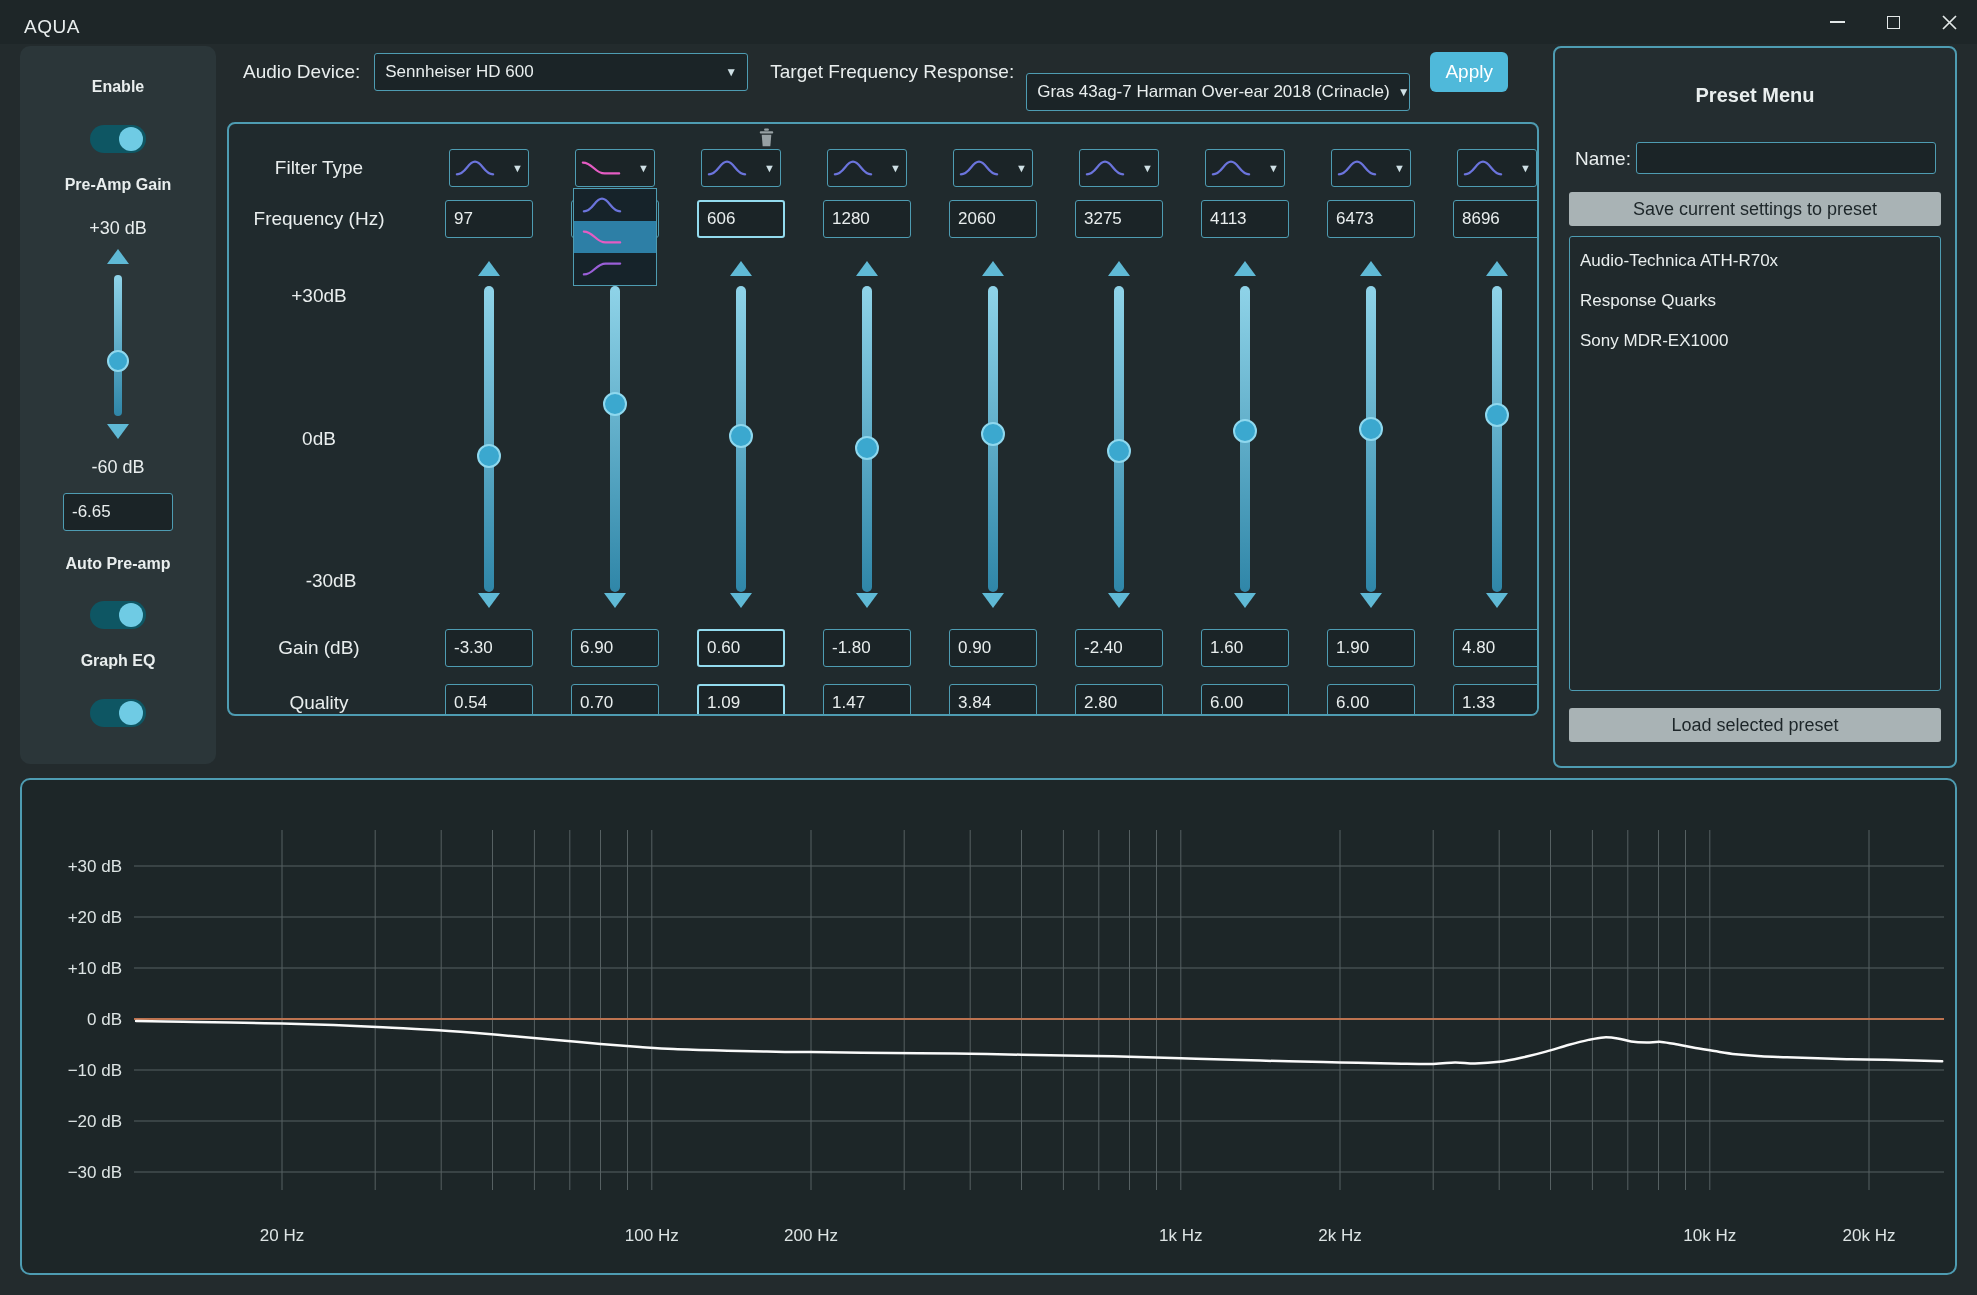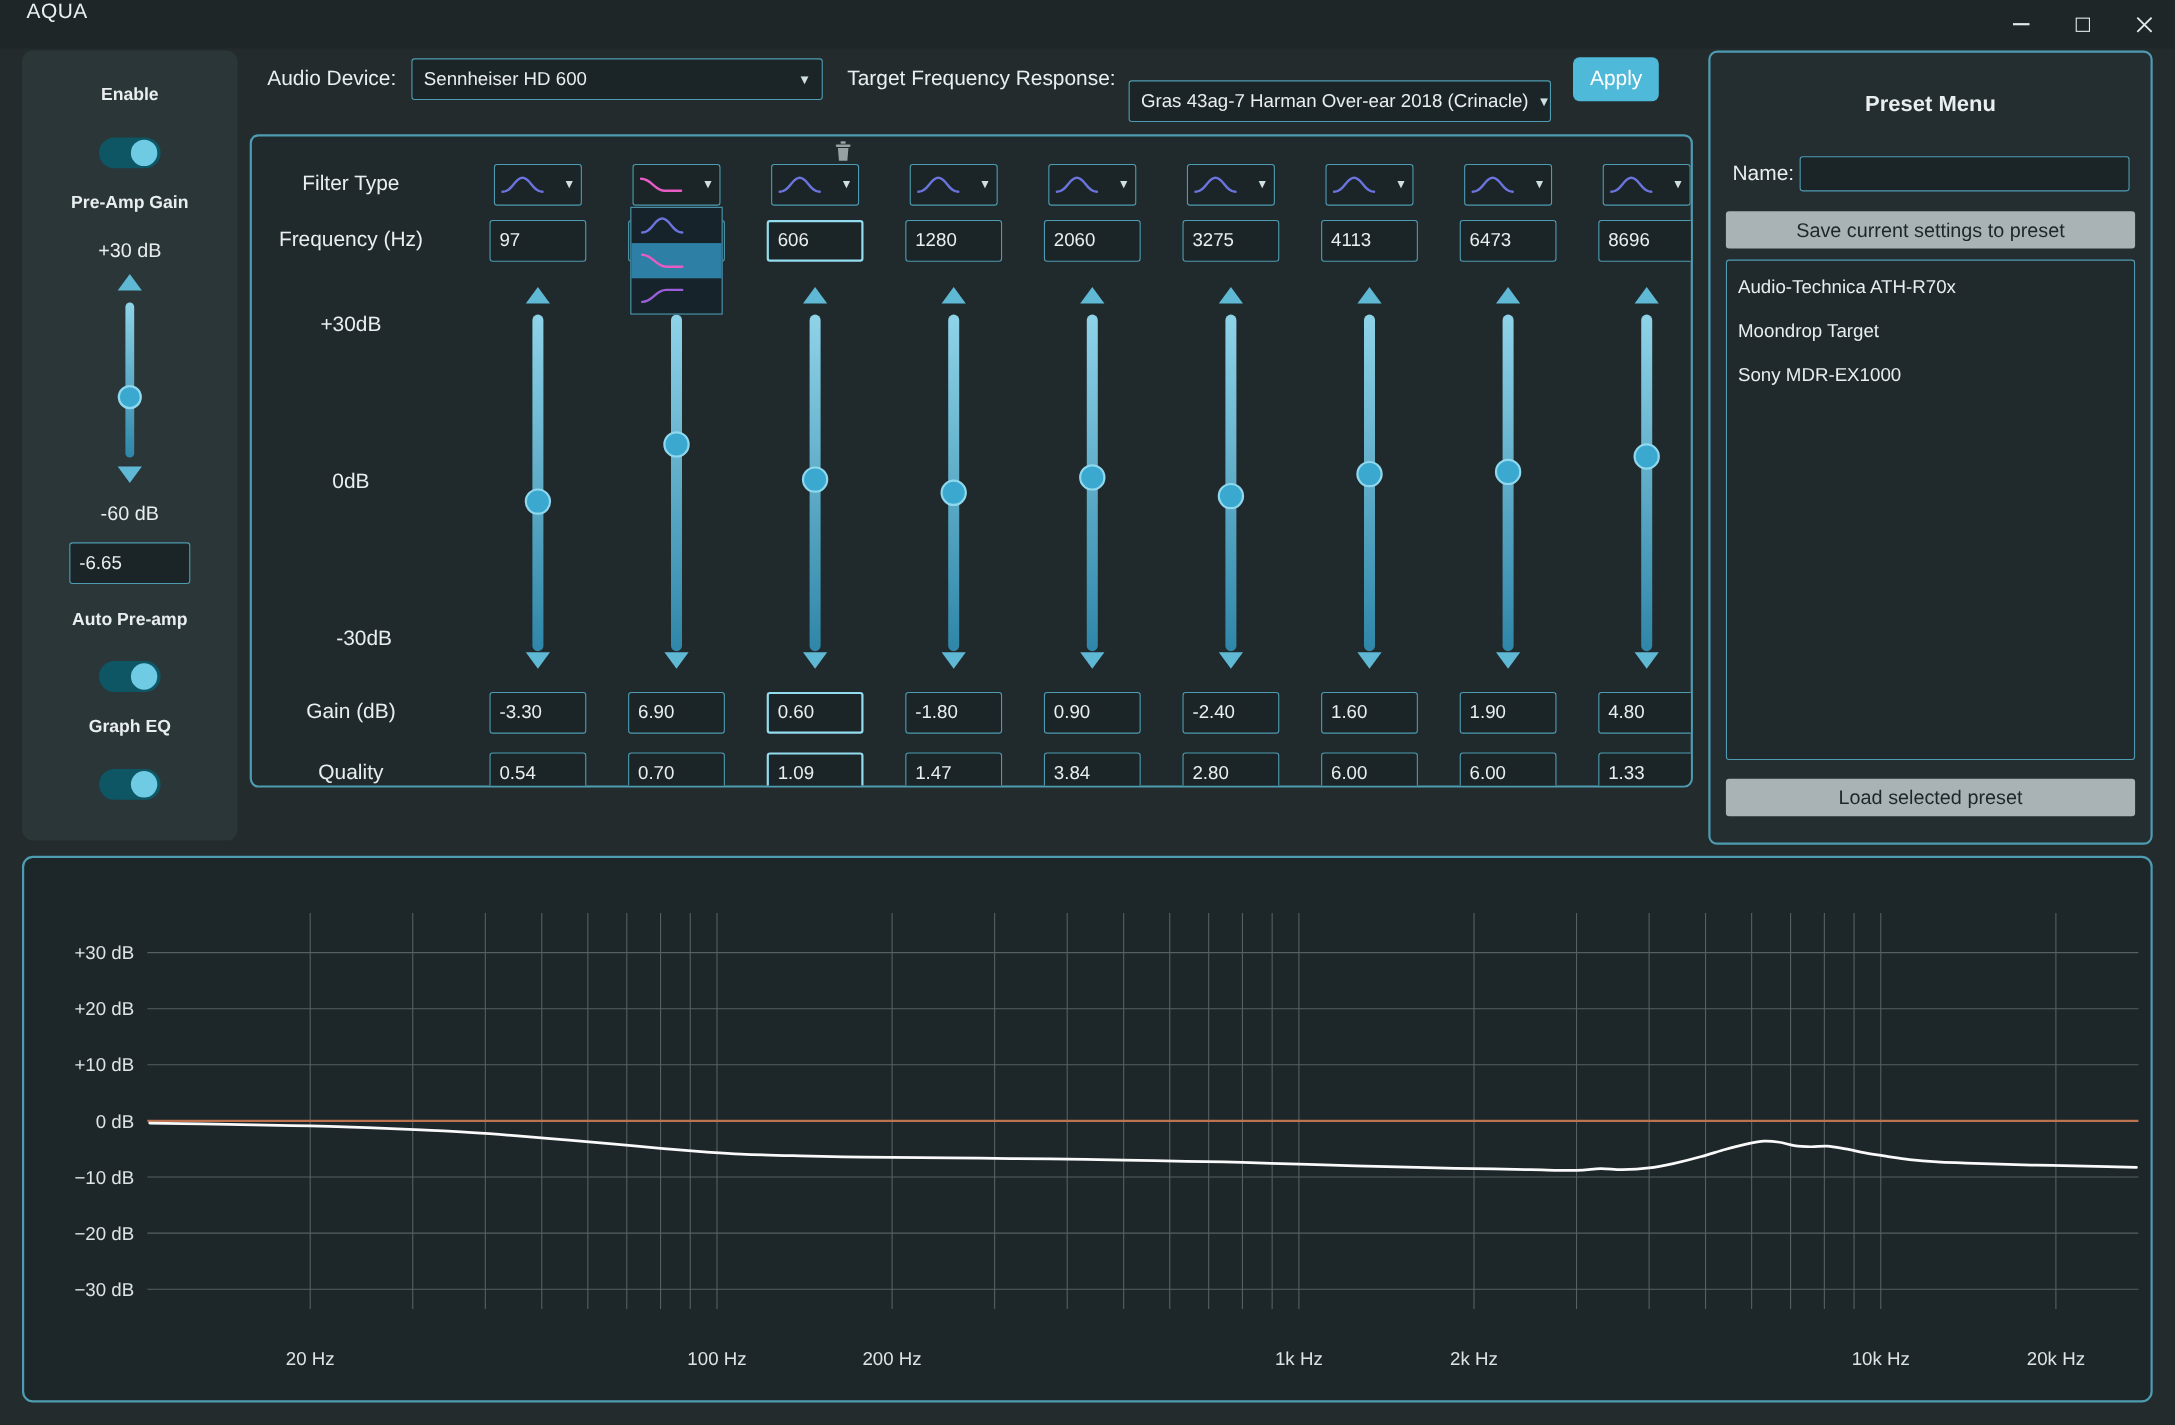--- a/index.html
+++ b/index.html
@@ -7,21 +7,21 @@
   body {
     background:#232b2d;
     font-family:"Liberation Sans", sans-serif;
     color:#e9eeee;
     overflow:hidden;
     position:relative;
   }
 
   
   .titlebar { position:absolute; left:0; top:0; width:1977px; height:44px; background:#1e2628; }
-  .app-title { position:absolute; left:24px; top:0; font-size:19px; letter-spacing:.5px; }
+  .app-title { position:absolute; left:24px; top:16px; font-size:19px; letter-spacing:.5px; }
   .win-controls { position:absolute; right:0; top:0; height:44px; display:flex; }
   .win-btn { width:56px; height:44px; display:flex; align-items:center; justify-content:center; cursor:pointer; }
   .min-glyph { width:15px; height:2px; background:#e3e8e8; }
   .max-glyph { width:13px; height:13px; border:1.6px solid #e3e8e8; }
 
   
   .sidebar { position:absolute; left:20px; top:46px; width:196px; height:718px; background:#2b3639; border-radius:10px; }
   .sb-label { position:absolute; width:100%; text-align:center; font-weight:bold; font-size:16px; }
   .sb-sub { position:absolute; width:100%; text-align:center; font-size:18px; font-weight:normal; }
   .toggle { position:absolute; left:70px; width:56px; height:28px; border-radius:14px; background:#0e5663; cursor:pointer; }
@@ -339,21 +339,21 @@
   </div>
 </div>
 
 <div class="preset-panel">
   <div class="pm-title">Preset Menu</div>
   <span class="pm-name-label">Name:</span>
   <input class="num-input pm-name-input" value="" style="">
   <div class="pm-btn pm-save">Save current settings to preset</div>
   <div class="pm-list" id="preset-list">
       <div class="preset-item">Audio-Technica ATH-R70x</div>
-      <div class="preset-item">Moondrop Target</div>
+      <div class="preset-item">Response Quarks</div>
       <div class="preset-item">Sony MDR-EX1000</div>
     </div>
   <div class="pm-btn pm-load">Load selected preset</div>
 </div>
 
 <div class="graph-panel">
   <svg id="graph-svg" width="1937" height="497" viewBox="0 0 1937 497">
       <g>
         <line class="grid-line" x1="260.0" y1="50" x2="260.0" y2="410"></line>
         <line class="grid-line" x1="353.2" y1="50" x2="353.2" y2="410"></line>

